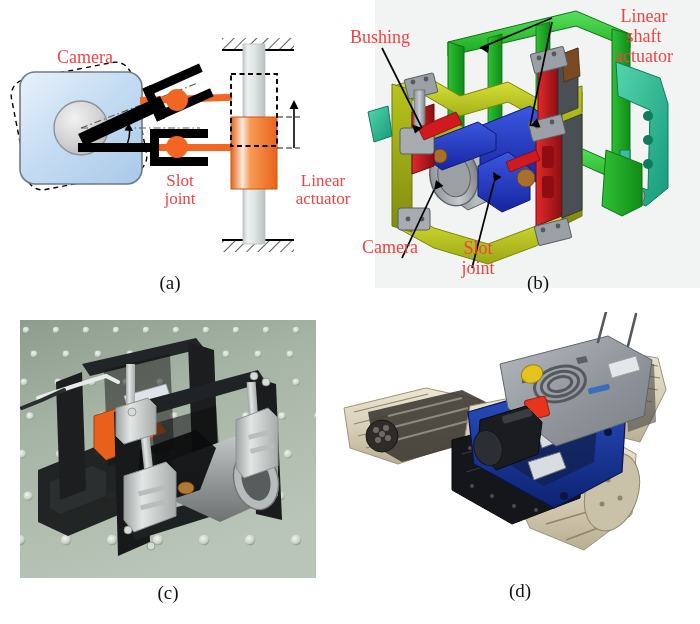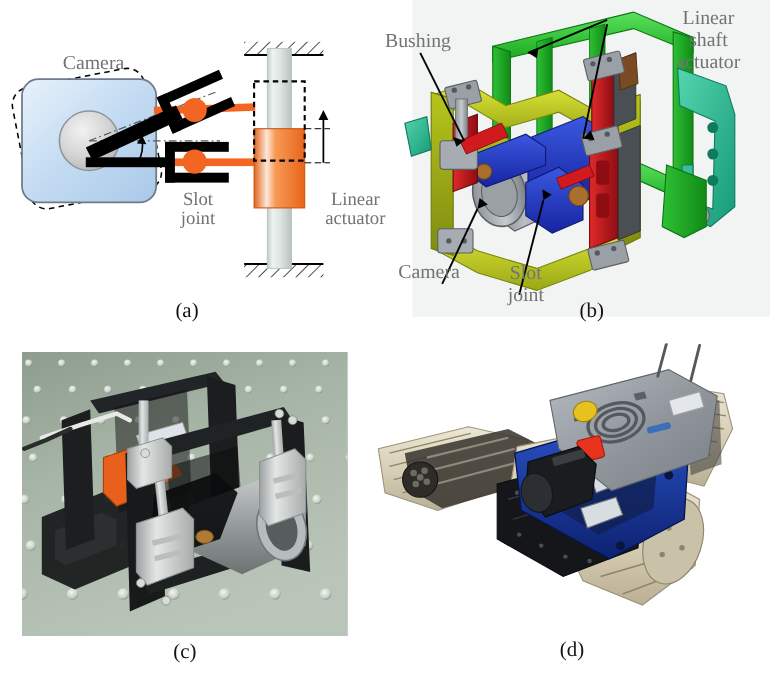--- a/index.html
+++ b/index.html
@@ -30,21 +30,21 @@
     color: #111;
     text-align: center;
     width: 60px;
   }
 
   
   .lbl {
     position: absolute;
     font-family: "Liberation Serif", "DejaVu Serif", serif;
     font-size: 17px;
-    color: #737373;
+    color: #ef4444;
     line-height: 1.05;
     white-space: pre-line;
     text-align: center;
   }
   .lbl.big { font-size: 18px; }
 
   
   #panel-a { left: 0; top: 0; width: 350px; height: 300px; }
   #panel-b { left: 330px; top: 0; width: 370px; height: 300px; }
   #panel-c { left: 0px; top: 300px; width: 350px; height: 324px; }

